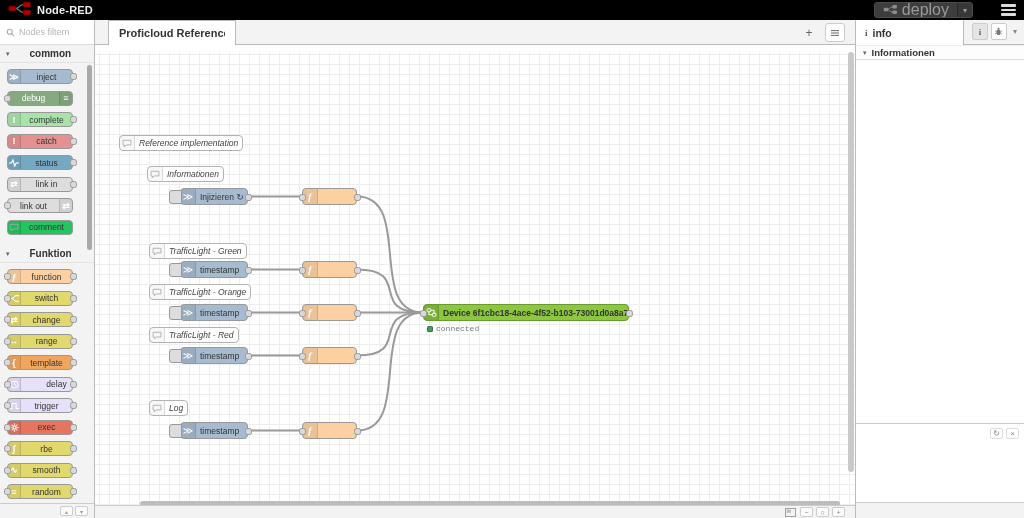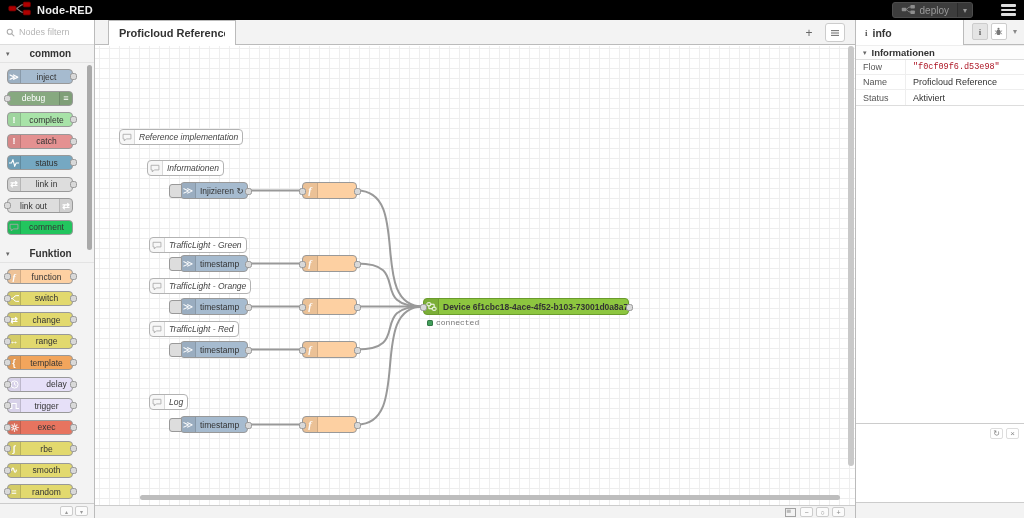--- a/index.html
+++ b/index.html
@@ -6,21 +6,21 @@
   html,body { width:1024px; height:518px; font-family:"Liberation Sans", sans-serif; background:#fff; overflow:hidden; }
   #app { position:relative; width:959px; height:518px; background:#fff;padding-left:12px; }
 
   
   #header { position:absolute; left:0; top:0; width:1024px; height:20px; background:#000; display:flex; align-items:center; justify-content:space-between; padding:0 8px; }
   .brand { display:flex; align-items:center; gap:5px; }
   .brand-name { color:#eee; font-size:11px; font-weight:bold; letter-spacing:.2px; }
   .header-right { display:flex; align-items:center; gap:28px; }
   .deploy-btn { display:flex; align-items:center; height:16px; background:#3d3d3d; border:1px solid #4c4c4c; border-radius:3px; overflow:hidden; }
   .deploy-main { display:flex; align-items:center; gap:4px; padding:0 8px; }
-  .deploy-label { color:#999; font-size:10px; }
+  .deploy-label { color:#999; font-size:16px; }
   .deploy-caret { border-left:1px solid #2b2b2b; color:#999; font-size:8px; padding:0 5px; height:100%; display:flex; align-items:center; background:#383838; }
   .hamburger { display:flex; flex-direction:column; gap:2px; cursor:pointer; }
   .hamburger span { display:block; width:15px; height:2.5px; background:#ddd; border-radius:1px; }
 
   
   #palette { position:absolute; left:0; top:20px; width:95px; height:498px; background:#f3f3f3; border-right:1px solid #bbb; }
   #palette-search { height:25px; background:#fff; border-bottom:1px solid #ddd; display:flex; align-items:center; gap:4px; padding:0 6px; color:#999; }
   #palette-search .ph { color:#b5b5b5; font-size:9px; white-space:nowrap; overflow:hidden; }
   #palette-nodes { position:absolute; top:25px; left:0; right:0; bottom:15px; overflow:hidden; }
   .palette-header { height:18px; display:flex; align-items:center; gap:20px; padding:0 6px; border-bottom:1px solid #e3e3e3; color:#333; }
@@ -39,21 +39,21 @@
 
   
   #workspace { position:absolute; left:95px; top:20px; width:760px; height:498px; background:#fff; }
   #tabbar { position:relative; height:25px; background:#f3f3f3; border-bottom:1px solid #bbb; }
   #flow-tab { position:absolute; left:13px; top:0; height:25px; width:128px; background:#fff; border:1px solid #bbb; border-bottom:none; display:flex; align-items:center; padding:0 10px; }
   #flow-tab span { font-size:11px; font-weight:bold; color:#333; white-space:nowrap; overflow:hidden; }
   .tab-actions { position:absolute; right:10px; top:3px; display:flex; gap:6px; }
   .tab-btn { width:20px; height:19px; display:flex; align-items:center; justify-content:center; color:#666; font-size:12px; border-radius:3px; }
   .tab-btn.boxed { border:1px solid #ccc; background:#fff; }
 
-  #canvas { position:absolute; left:0; top:26px; width:760px; height:460px; overflow:hidden;
+  #canvas { position:absolute; left:0; top:32px; width:760px; height:460px; overflow:hidden;
     background-image:linear-gradient(#eeeeee 1px, transparent 1px), linear-gradient(90deg, #eeeeee 1px, transparent 1px);
     background-size:10px 10px; background-position:4px 2px; }
   #wires { position:absolute; left:0; top:0; }
 
   .flow-node { position:absolute; height:17px; border:1px solid #999; border-radius:4px; display:flex; align-items:center; overflow:visible; }
   .node-icon { width:15px; align-self:stretch; background:rgba(0,0,0,0.07); border-right:1px solid rgba(0,0,0,0.12); border-radius:3px 0 0 3px; display:flex; align-items:center; justify-content:center; color:#fff; font-size:10px; flex:none; }
   .node-label { flex:1; font-size:8.5px; color:#333; padding:0 4px; white-space:nowrap; overflow:hidden; }
   .comment-node { background:#fff; border-color:#b3b3b3; height:16px; }
   .comment-node .node-icon { color:#aaa; background:rgba(0,0,0,0.03); }
   .comment-node .node-label { font-style:italic; color:#444; }
@@ -590,34 +590,20 @@
         </div>
         <div class="sb-caret">▾</div>
       </div>
     </div>
 
     <div class="sb-section">
       <span class="chev">▾</span>
       <span class="sec-label">Informationen</span>
     </div>
 
-    <div id="info-table">
-      <div class="info-row">
-        <div class="k">Flow</div>
-        <div class="v red">"f0cf09f6.d53e98"</div>
-      </div>
-      <div class="info-row">
-        <div class="k">Name</div>
-        <div class="v">Proficloud Reference</div>
-      </div>
-      <div class="info-row">
-        <div class="k">Status</div>
-        <div class="v">Aktiviert</div>
-      </div>
-    </div>
 
     <div id="desc-gap"></div>
 
     <div id="sb-bottom-panel">
       <div class="panel-actions">
         <div class="panel-btn">↻</div>
         <div class="panel-btn">×</div>
       </div>
     </div>
     <div id="sb-footer"></div>

